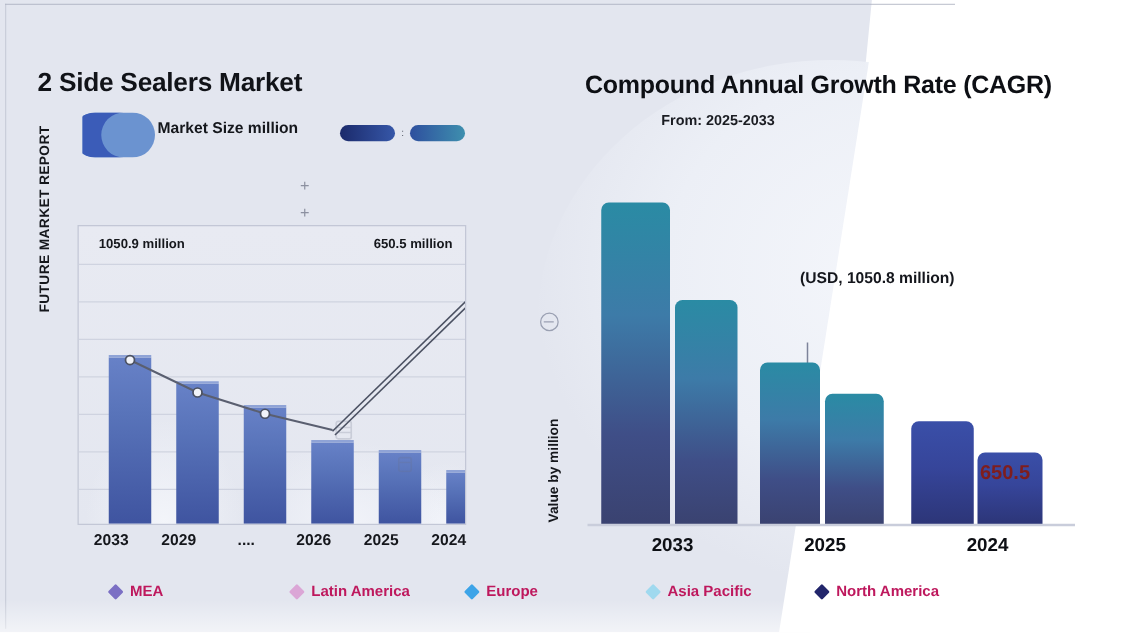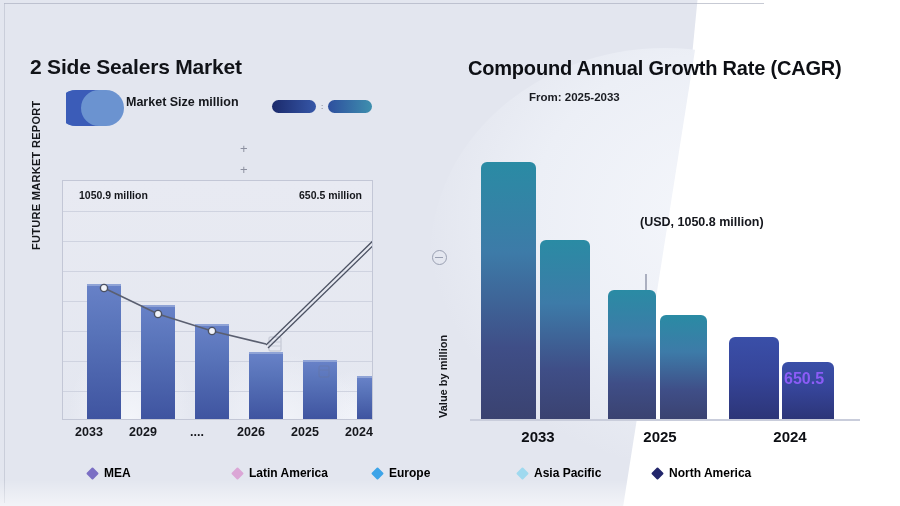--- a/index.html
+++ b/index.html
@@ -137,31 +137,31 @@
   .rbar{
     position:absolute;bottom:0;border-radius:6px 6px 0 0;
   }
   .rbar.teal{background:linear-gradient(180deg,#2a8ba4 0%,#3d7ba8 35%,#3f4e87 72%,#3a4270 100%);}
   .rbar.indigo{background:linear-gradient(180deg,#3a4fa8 0%,#36459a 45%,#2c3577 100%);}
   .rwrap{position:absolute;left:0;top:0;width:900px;height:420px;}
   .rxlbl{
     position:absolute;top:428px;font-size:15px;font-weight:bold;color:#0d0f14;text-align:center;
   }
   .bar-value{
-    position:absolute;left:784px;top:370px;font-size:16px;font-weight:bold;color:#8b5cf6;
+    position:absolute;left:784px;top:370px;font-size:16px;font-weight:bold;color:#7f1d1d;
   }
   .angle-deco{position:absolute;left:612px;top:272px;width:40px;height:24px;}
 
   
   .legend{
     position:absolute;left:88px;top:466px;display:flex;align-items:center;gap:0px;
   }
   .lg-item{display:flex;align-items:center;gap:7px;}
   .lg-dot{width:9px;height:9px;transform:rotate(45deg);border-radius:1px;}
-  .lg-text{font-size:12px;font-weight:bold;color:#000000;white-space:nowrap;}
+  .lg-text{font-size:12px;font-weight:bold;color:#be185d;white-space:nowrap;}
   .faint-icon{position:absolute;opacity:.22;}
 </style>
 </head>
 <body>
 
 <div class="canvas">
 
   <div class="bg-panel"></div>
   <div class="blob"></div>
   <div class="blob2"></div>

